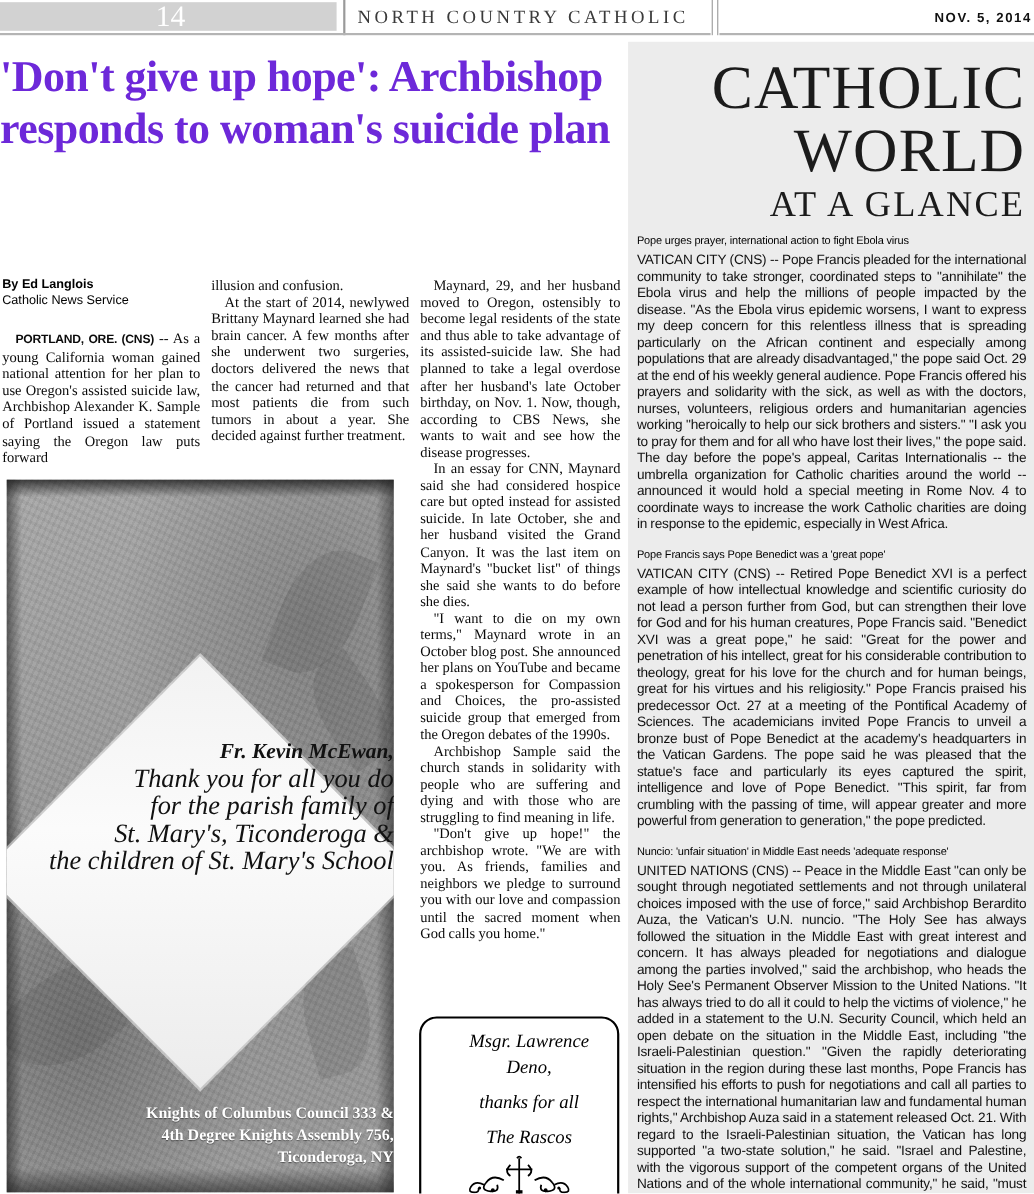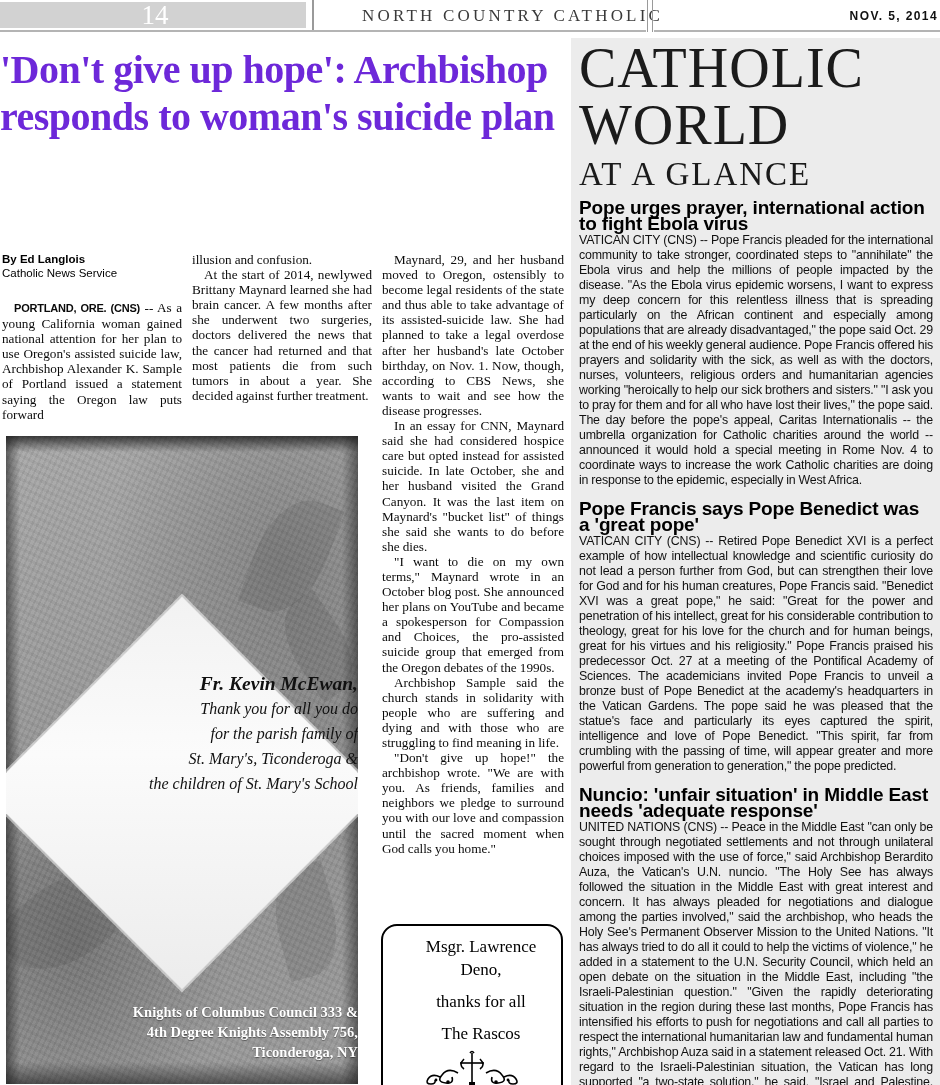--- a/index.html
+++ b/index.html
@@ -54,21 +54,20 @@
     width: 2px; height: 32px;
     background: #9a9a9a;
   }
   .mh-paper {
     position: absolute;
     left: 325px; top: 6px;
     font-family: "Liberation Serif", serif;
     font-size: 17px;
     letter-spacing: 3.2px;
     color: #3a3a3a;
-    margin-left: 37px;
   }
   .mh-rule-v2 {
     position: absolute;
     left: 647px; top: 0px;
     width: 1px; height: 32px;
     background: #9a9a9a;
   }
   .mh-rule-v3 {
     position: absolute;
     left: 652px; top: 0px;
@@ -210,21 +209,21 @@
     font-family: "Liberation Serif", serif;
     font-weight: bold;
     font-style: italic;
     font-size: 19.5px;
     line-height: 24px;
     color: #111;
   }
   .ad-line {
     font-family: "Liberation Serif", serif;
     font-style: italic;
-    font-size: 16px;
+    font-size: 24px;
     line-height: 25px;
     color: #111;
   }
   .ad-footer {
     position: absolute;
     left: 0; bottom: 22px; width: 352px;
     text-align: right;
     font-family: "Liberation Serif", serif;
     font-weight: bold;
     font-size: 14.5px;
@@ -240,20 +239,21 @@
     left: 381px; top: 886px;
     width: 182px; height: 192px;
     border: 2.5px solid #000;
     border-radius: 16px;
     background: #fff;
     box-sizing: border-box;
   }
   .deno-text {
     text-align: center;
     font-family: "Liberation Serif", serif;
+    font-style: italic;
     font-size: 17px;
     line-height: 23px;
     color: #000;
     padding-top: 9px;
     margin-left: 18px;
   }
   .deno-gap { height: 9px; }
   .deno-orn {
     text-align: center;
     margin-top: 4px;
@@ -261,22 +261,22 @@
   }
 
   
   .right-col {
     position: absolute;
     left: 571px; top: 38px;
     width: 369px; height: 1047px;
     background: #ececec;
   }
   .cwg-title {
-    padding: 2px 8px 0 8px;
-    text-align: left;
+    padding: 14px 8px 0 8px;
+    text-align: right;
   }
   .cwg-l1, .cwg-l2 {
     font-family: "Liberation Serif", serif;
     font-size: 56px;
     line-height: 57px;
     letter-spacing: 1px;
     color: #1b1b1b;
     font-weight: 400;
   }
   .cwg-l3 {
@@ -286,22 +286,22 @@
     letter-spacing: 2px;
     color: #1b1b1b;
     font-weight: 400;
   }
   .briefs {
     padding: 6px 7px 0 8px;
   }
   .brief { margin-bottom: 13px; }
   .brief-head {
     font-family: "Liberation Sans Narrow", "Liberation Sans", sans-serif;
-    font-weight: bold;
-    font-size: 19px;
+    font-weight: normal;
+    font-size: 10px;
     line-height: 16px;
     color: #000;
     letter-spacing: -0.15px;
     margin-bottom: 1px;
   }
   .brief-body {
     font-family: "Liberation Sans Narrow", "Liberation Sans", sans-serif;
     font-size: 12.4px;
     line-height: 15.0px;
     text-align: justify;

